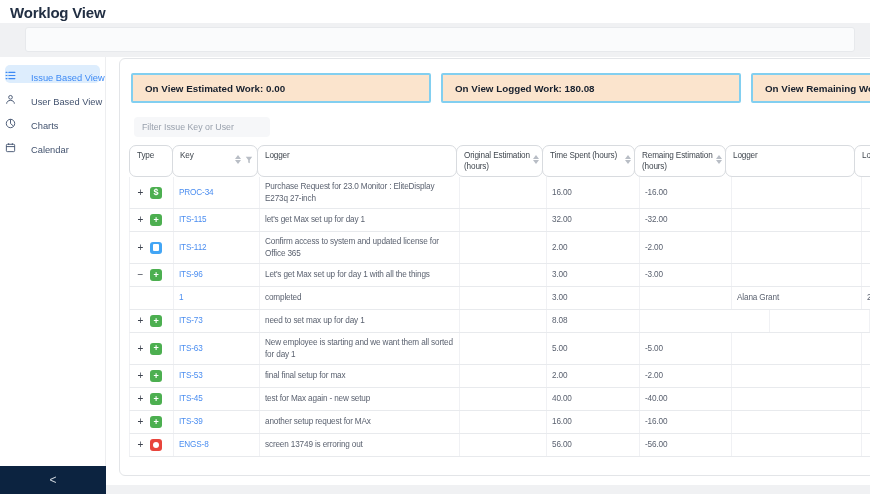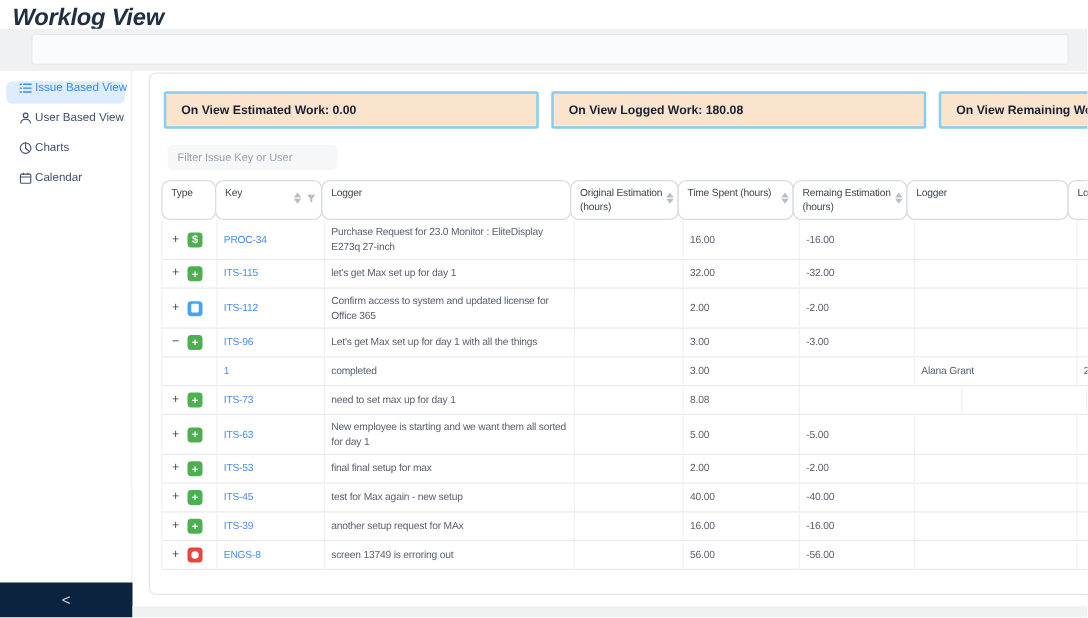--- a/index.html
+++ b/index.html
@@ -1,31 +1,31 @@
 <!DOCTYPE html>
 <html style="--accent-blue: #3d8af5; --icon-green: #4caf50; --icon-blue: #42a5f5; --icon-red: #e8453c; --card-bg: #fbe4cd; --card-border: #82cff0; --navy: #0c2340; --link: #4a8df0;"><head>
 <meta charset="utf-8">
 <style>
   * { margin:0; padding:0; box-sizing:border-box; }
   html,body { font-family:"Liberation Sans","DejaVu Sans",sans-serif; }
   body { width:870px; height:494px; overflow:hidden; position:relative; background:#ffffff; }
 
   
   .titlebar { position:absolute; top:0; left:0; width:870px; height:23px; background:#fff; }
-  .titlebar h1 { font-size:19px; font-weight:bold; color:#222f43; padding:4px 0 0 10px; letter-spacing:-0.2px;font-style:italic; }
+  .titlebar h1 { font-size:15px; font-weight:bold; color:#222f43; padding:4px 0 0 10px; letter-spacing:-0.2px; }
 
   
   .band { position:absolute; top:23px; left:0; width:870px; height:34px; background:#f0f1f3; }
   .toolbar-panel { position:absolute; left:25px; top:4px; width:830px; height:25px;
     background:#fafbfc; border:1px solid #e7e9ec; border-radius:3px; }
 
   
   .sidebar { position:absolute; top:57px; left:0; width:106px; height:409px; background:#fff; border-right:1px solid #edeef0; }
-  .side-item { height:18px; margin:6px 5px 0 5px; display:flex; align-items:flex-start; gap:2px;
-    padding-left:10px; border-radius:5px; font-size:9.3px; color:#42526e; cursor:pointer; white-space:nowrap; }
+  .side-item { height:18px; margin:6px 5px 0 5px; display:flex; align-items:flex-end; gap:15px;
+    padding-left:0; border-radius:5px; font-size:9.3px; color:#42526e; cursor:pointer; white-space:nowrap; }
   .side-item:first-child { margin-top:8px; }
   .side-item.active { background:#ddedfd; color:var(--accent-blue); }
   .side-item svg { flex:0 0 auto; }
   .collapse-btn { position:absolute; top:466px; left:0; width:106px; height:28px; background:var(--navy);
     display:flex; align-items:center; justify-content:center; cursor:pointer; border:none; }
   .collapse-btn span { color:#cdd4dc; font-size:12px; line-height:1; }
   .bottom-strip { position:absolute; top:485px; left:106px; width:764px; height:9px; background:#f0f1f3; }
 
   
   .main { position:absolute; top:57px; left:106px; width:764px; height:336px; background:#fff; }

